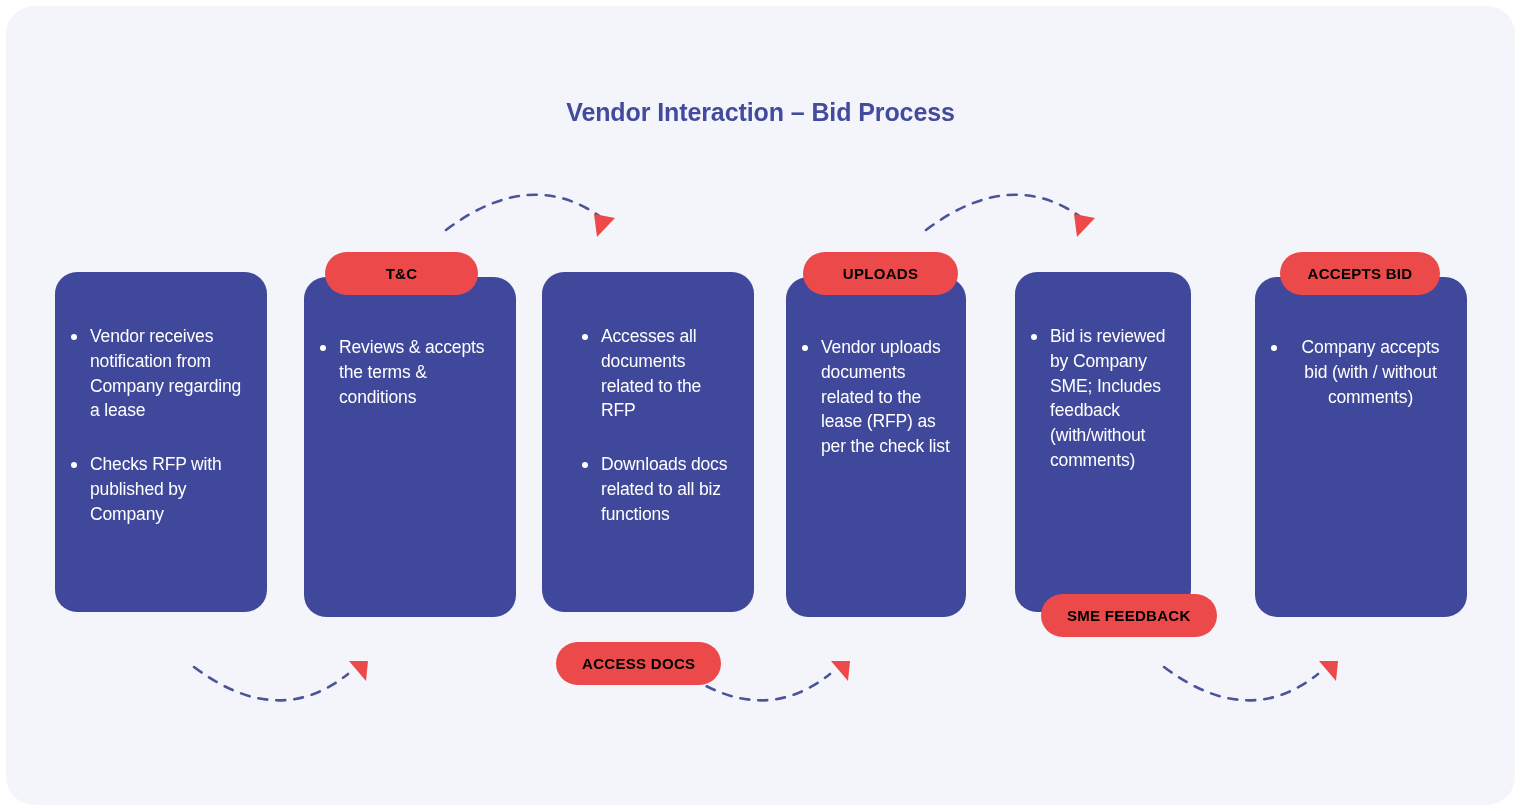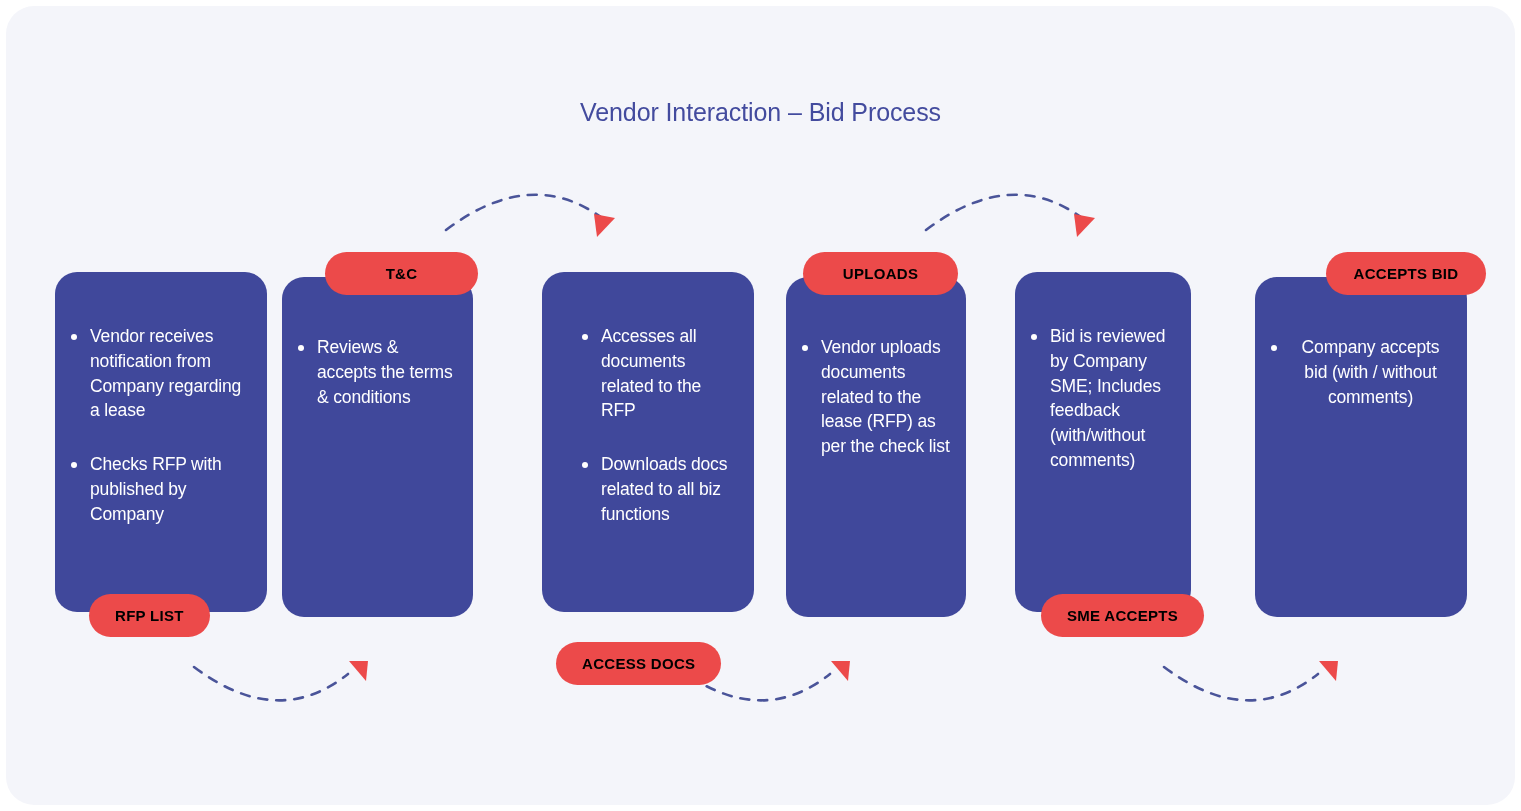--- a/index.html
+++ b/index.html
@@ -24,21 +24,21 @@
     border-radius: 28px;
     overflow: hidden;
   }
   #diagram-title {
     position: absolute;
     left: 0;
     top: 92px;
     width: 1509px;
     text-align: center;
     font-size: 25px;
-    font-weight: normal;
+    font-weight: bold;
     color: #434b9e;
     letter-spacing: -0.1px;
   }
   .card {
     position: absolute;
     background: #40489b;
     border-radius: 22px;
     box-sizing: border-box;
     padding: 52px 16px 20px 16px;
   }
@@ -122,23 +122,22 @@
       <polygon points="1313,655 1332,655 1330,675"></polygon>
     </g>
   </svg>
 
   <div class="card" style="left:49px; top:266px; width:212px; height:340px;">
     <ul class="bullets">
       <li>Vendor receives notification from Company regarding a lease</li>
       <li>Checks RFP with published by Company</li>
     </ul>
   </div>
-  <div class="pill" style="left:83px; top:588px;">RFP LIST</div>
 
-  <div class="card has-top-pill" style="left:276px; top:271px; width:191px; height:340px;">
+  <div class="card has-top-pill" style="left:298px; top:271px; width:212px; height:340px;">
     <ul class="bullets">
       <li>Reviews  &amp; accepts the terms &amp; conditions</li>
     </ul>
   </div>
   <div class="pill" style="left:319px; top:246px; width:153px; padding:0;">T&amp;C</div>
 
   <div class="card" style="left:536px; top:266px; width:212px; height:340px;padding-left:40px;">
     <ul class="bullets">
       <li>Accesses all documents related to the RFP</li>
       <li>Downloads docs related to all biz functions</li>
@@ -151,22 +150,22 @@
       <li>Vendor uploads documents related to the lease (RFP) as per the check list</li>
     </ul>
   </div>
   <div class="pill" style="left:797px; top:246px; width:155px; padding:0;">UPLOADS</div>
 
   <div class="card" style="left:1009px; top:266px; width:176px; height:340px;">
     <ul class="bullets">
       <li>Bid is reviewed by Company SME; Includes feedback (with/without comments)</li>
     </ul>
   </div>
-  <div class="pill" style="left:1035px; top:588px;">SME ACCEPTS</div>
+  <div class="pill" style="left:1035px; top:588px;">SME FEEDBACK</div>
 
   <div class="card has-top-pill" style="left:1249px; top:271px; width:212px; height:340px;text-align:center;">
     <ul class="bullets">
       <li>Company accepts bid (with / without comments)</li>
     </ul>
   </div>
-  <div class="pill" style="left:1320px; top:246px; width:160px; padding:0;">ACCEPTS BID</div>
+  <div class="pill" style="left:1274px; top:246px; width:160px; padding:0;">ACCEPTS BID</div>
 
 </div>
 
 </body></html>

